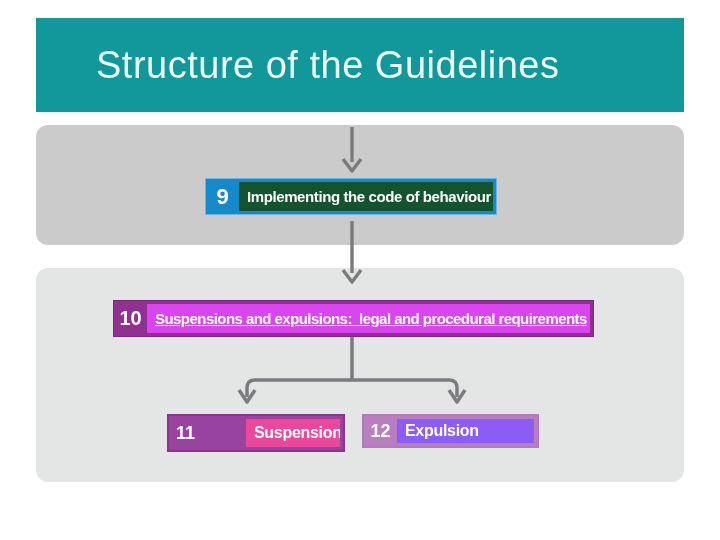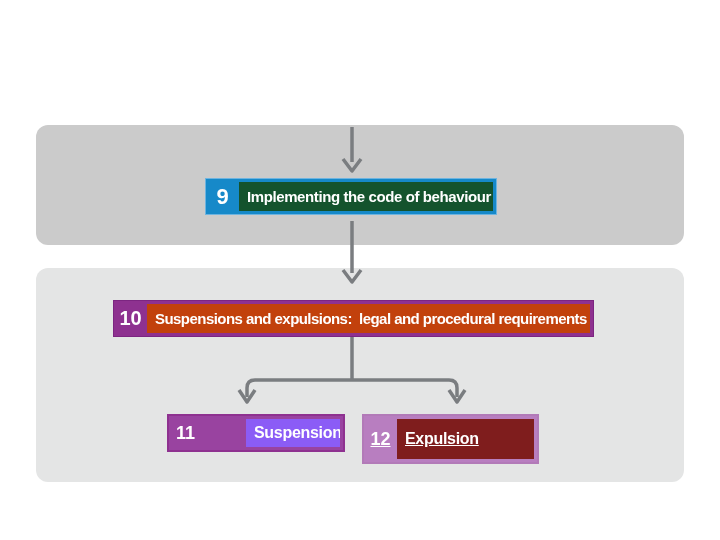--- a/index.html
+++ b/index.html
@@ -42,31 +42,34 @@
   .node-9  { left:205px; top:178px; width:292px; height:37px;
              background:#1689c9; border:1px solid #6db4e0; }
   .node-9 .num { font-size:22px; }
   .node-9 .lbl { background:#5fadda; font-size:15px; letter-spacing:-0.4px; }
   .node-10 { left:113px; top:300px; width:481px; height:37px;
              background:#8e3190; border:1px solid #7c2581; }
   .node-10 .num { font-size:20px; }
   .node-10 .lbl { background:#b377ba; font-size:15px; letter-spacing:-0.55px; }
   .node-11 { left:167px; top:414px; width:178px; height:38px;
              background:#9943a0; border:2px solid #8e3190;gap:44px; }
-  .node-12 { left:362px; top:414px; width:177px; height:50px;
-             background:#b87ec0; border:2px solid #b27ab8;text-decoration:underline; }
+  .node-12 { left:362px; top:414px; width:177px; height:34px;
+             background:#b87ec0; border:2px solid #b27ab8; }
   .node-11 .num, .node-12 .num { font-size:18px; }
   .node-11 .lbl { background:#c8a3cf; font-size:16px; letter-spacing:-0.3px; }
   .node-12 .lbl { background:#cdaad5; font-size:16px; letter-spacing:-0.3px; }
 </style>
 </head>
 <body>
 
 <div class="slide">
 
+  <div class="header" style="background: rgb(18, 152, 154);">
+    <div class="title" style="color: rgb(234, 250, 247);">Structure of the Guidelines</div>
+  </div>
 
   <div class="panel panel-top" style="background: rgb(203, 203, 203);"></div>
 
   <div class="panel panel-bottom" style="background: rgb(228, 229, 229);"></div>
 
   <svg class="conn conn-a" width="32" height="50" viewBox="0 0 32 50" style="color: rgb(122, 125, 128);">
     <path d="M16 1 V36"></path>
     <path d="M7 33 L16 45 L25 33"></path>
   </svg>
 
@@ -75,33 +78,33 @@
     <span class="lbl" style="background: #14532d;">Implementing the code of behaviour</span>
   </div>
 
   <svg class="conn conn-b" width="32" height="68" viewBox="0 0 32 68" style="color: rgb(122, 125, 128);">
     <path d="M16 1 V53"></path>
     <path d="M7 50 L16 62 L25 50"></path>
   </svg>
 
   <div class="node node-10" style="background: rgb(142, 49, 144);">
     <span class="num">10</span>
-    <span class="lbl" style="background: #c2410c;">Suspensions and expulsions:  legal and procedural requirements</span>
+    <span class="lbl" style="background: #d946ef; text-decoration: underline;">Suspensions and expulsions:  legal and procedural requirements</span>
   </div>
 
   <svg class="conn conn-branch" width="240" height="72" viewBox="0 0 240 72" style="color: rgb(122, 125, 128);">
     <path d="M119 0 V43"></path>
     <path d="M14 60 V51 Q14 43 22 43 H216 Q224 43 224 51 V60"></path>
     <path d="M6 53 L14 65 L22 53"></path>
     <path d="M216 53 L224 65 L232 53"></path>
   </svg>
 
   <div class="node node-11" style="background: rgb(153, 67, 160);">
     <span class="num">11</span>
-    <span class="lbl" style="background: #8b5cf6;">Suspension</span>
+    <span class="lbl" style="background: #ec4899;">Suspension</span>
   </div>
 
   <div class="node node-12" style="background: rgb(184, 126, 192);">
     <span class="num">12</span>
-    <span class="lbl" style="background: #7f1d1d;">Expulsion</span>
+    <span class="lbl" style="background: #8b5cf6;">Expulsion</span>
   </div>
 
 </div>
 
 </body></html>

